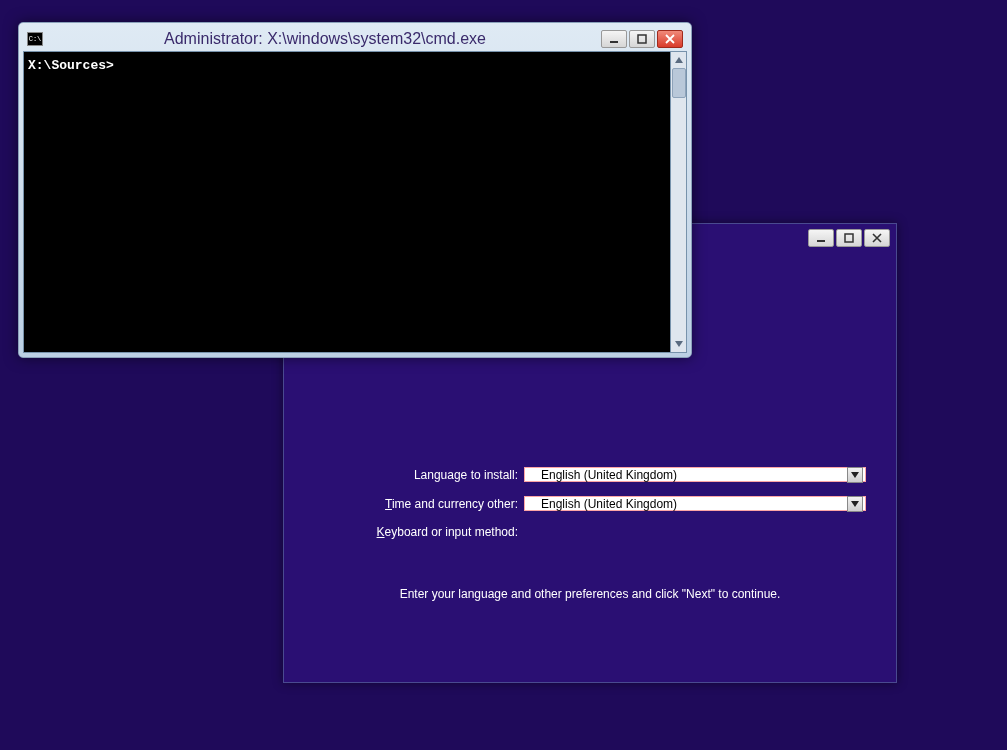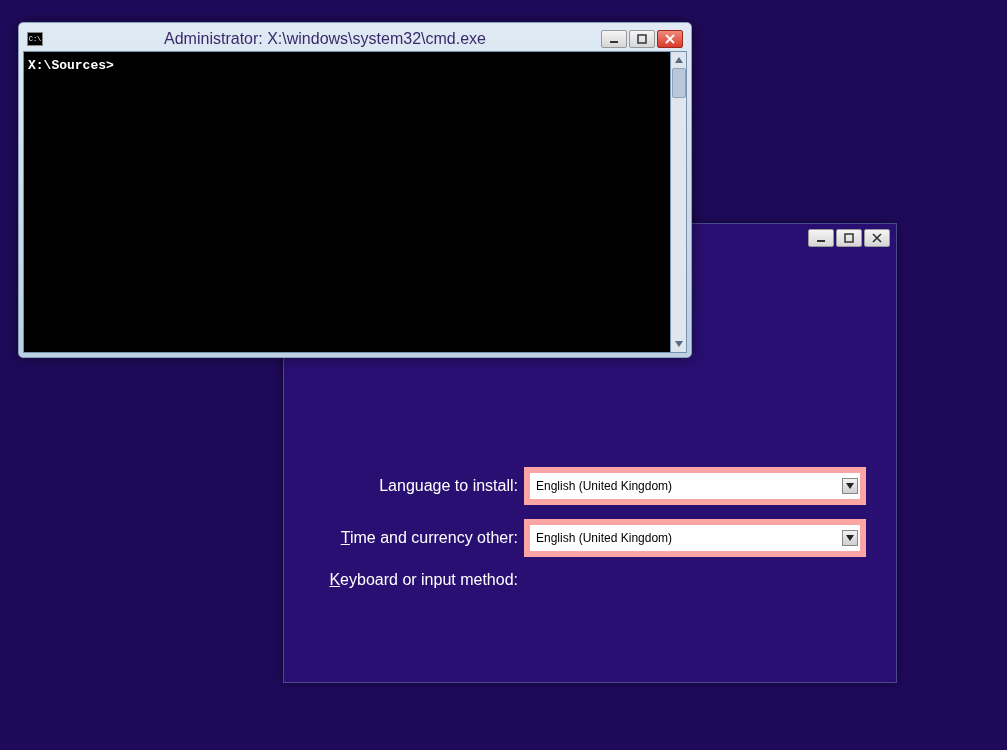--- a/index.html
+++ b/index.html
@@ -58,33 +58,33 @@
     gap: 14px;
   }
   .field-row {
     display: flex;
     align-items: center;
   }
   .field-label {
     width: 210px;
     text-align: right;
     padding-right: 6px;
-    font-size: 16px;
+    font-size: 12px;
     color: #fff;
   }
   .field-label u { text-decoration: underline; }
   .dropdown {
     flex: 1;
-    height: 38px;
+    height: 15px;
     background: #fff;
-    border: 6px solid #fca5a5;
+    border: 1px solid #fca5a5;
     display: flex;
     align-items: center;
     justify-content: space-between;
-    padding: 0 2px 0 6px;
+    padding: 0 2px 0 16px;
     font-size: 12px;
     color: #000;
   }
   .dropdown .arrow-btn {
     width: 16px; height: 16px;
     background: linear-gradient(#f2f2f2,#cfcfcf);
     border: 1px solid #888;
     display: flex; align-items: center; justify-content: center;
   }
   .dropdown .arrow-btn svg { width: 8px; height: 6px; fill: #222; }
@@ -243,20 +243,21 @@
         </div>
       </div>
 
       <div class="field-row">
         <div class="field-label">
           <u>K</u><span>eyboard or input method:</span>
         </div>
       </div>
     </div>
 
+    <div class="setup-hint">Enter your language and other preferences and click "Next" to continue.</div>
 
   </div>
 </div>
 
 <div class="cmd-window">
   <div class="cmd-titlebar">
     <div class="cmd-icon">
         <span>C:\</span>
       </div>
     <div class="cmd-title">Administrator: X:\windows\system32\cmd.exe</div>

